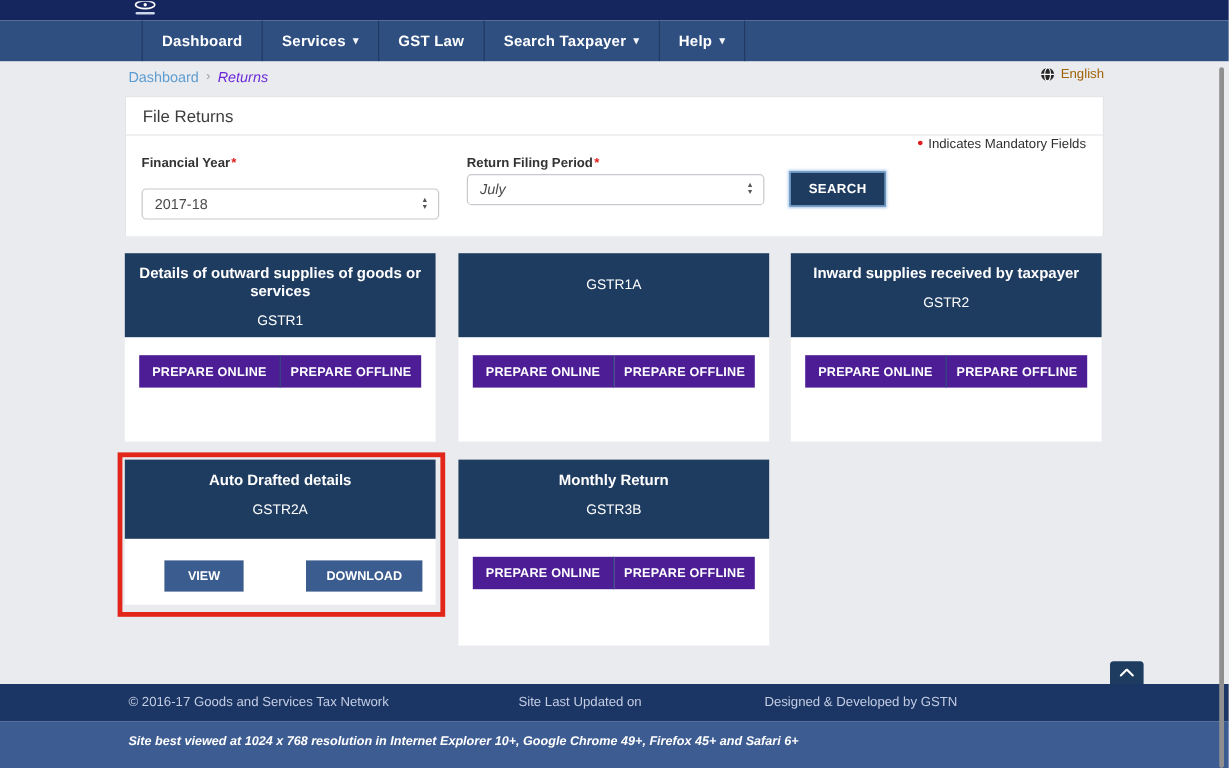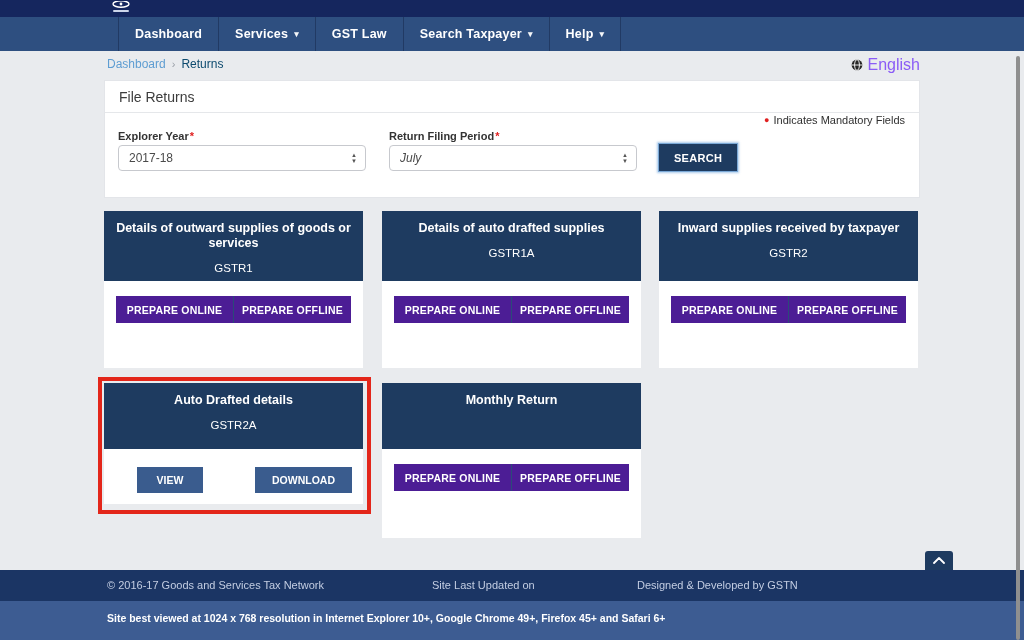--- a/index.html
+++ b/index.html
@@ -13,32 +13,32 @@
   .top-strip { position:absolute; left:0; top:0; width:1024px; height:17px; background:#15265e; }
   .logo { position:absolute; left:106px; top:1px; width:30px; height:15px; }
   .navbar { position:absolute; left:0; top:17px; width:1024px; height:34px; background:#2e4f80; display:flex; align-items:stretch; padding-left:118px; }
   .nav-item { display:flex; align-items:center; padding:0 16px; color:#fff; font-size:12.5px; font-weight:bold; letter-spacing:.2px; border-right:1px solid rgba(18,33,66,.45); cursor:pointer; }
   .nav-item:first-child { border-left:1px solid rgba(18,33,66,.45); }
   .caret { font-size:9px; margin-left:6px; opacity:.95; }
   
   .breadcrumb { position:absolute; left:107px; top:57px; font-size:12px; display:flex; align-items:center; }
   .crumb-link { color:#5e9dd2; cursor:pointer; }
   .crumb-sep { color:#9aa0a8; margin:0 6px; font-size:11px; }
-  .crumb-current { color:#0c4a6e; }
-  .lang { position:absolute; top:56px; right:104px; font-size:16px; color:#8b5cf6; display:flex; align-items:center; gap:5px; cursor:pointer; }
+  .crumb-current { color:#6d28d9;font-style:italic; }
+  .lang { position:absolute; top:56px; right:104px; font-size:11px; color:#a16207; display:flex; align-items:center; gap:5px; cursor:pointer; }
   
   .panel { position:absolute; left:104px; top:80px; width:816px; height:118px; background:#fff; border:1px solid #e3e5e9; }
   .panel-title { padding:8px 14px 7px; font-size:14px; color:#3c3c3c; border-bottom:1px solid #e5e7ea; }
   .mandatory { position:absolute; top:33px; right:14px; font-size:11px; color:#2f2f2f; }
   .red-dot { color:#e02020; font-size:9px; margin-right:4px; position:relative; top:-1px; }
   .field-label { position:absolute; top:49px; font-size:11px; font-weight:bold; color:#333; }
   .ast { color:#e02020; margin-left:1px; }
   .lbl-fy { left:13px; } .lbl-rfp { left:284px; }
   .select { position:absolute; top:64px; height:26px; width:248px; background:#fff; border:1px solid #c7c9ce; border-radius:4px; display:flex; align-items:center; padding:0 8px 0 10px; font-size:12px; color:#4a4a4a; cursor:pointer; }
-  .sel-fy { left:13px; } .sel-rfp { left:284px;font-style:italic; }
+  .sel-fy { left:13px;margin-top:12px; } .sel-rfp { left:284px;font-style:italic; }
   .select .flex { flex:1; }
   .stepper { display:flex; flex-direction:column; align-items:center; line-height:5px; font-size:6px; color:#555; gap:1px; }
   .search-btn { position:absolute; left:553px; top:62px; width:80px; height:29px; background:#1e3b60; color:#fff; font-size:11px; font-weight:bold; letter-spacing:.3px; display:flex; align-items:center; justify-content:center; border:1px solid #7aa8d6; box-shadow:0 0 2px 1px rgba(104,162,220,.55); cursor:pointer; }
   
   .card { position:absolute; width:259px; background:#fff; }
   .card-head { height:70px; background:#1e3b60; color:#fff; text-align:center; padding:10px 12px 0; }
   .card-head.short { height:66px; }
   .card-title { font-size:12.5px; font-weight:bold; line-height:15px; }
   .card-code { font-size:11.5px; margin-top:11px; }
   .btn-group { margin:15px 12px 0; height:27px; display:flex; }
@@ -51,21 +51,21 @@
   .c5 { left:382px; top:383px; height:155px; }
   .btn-row { display:flex; justify-content:space-between; padding:18px 11px 0 33px;align-items:flex-end; }
   .sm-btn { background:#3a5c8e; color:#fff; font-size:10.5px; font-weight:bold; height:26px; display:flex; align-items:center; justify-content:center; cursor:pointer; }
   .sm-view { width:66px; } .sm-download { width:97px; }
   .red-box { position:absolute; left:98px; top:377px; width:273px; height:137px; border:4px solid #e3261a; pointer-events:none; }
   
   .scroll-top { position:absolute; left:925px; top:551px; width:28px; height:19px; background:#1e3b60; border-radius:3px 3px 0 0; display:flex; align-items:center; justify-content:center; cursor:pointer; }
   .footer { position:absolute; left:0; top:570px; width:1024px; height:31px; background:#1b3564; font-size:11px; color:#c3cde2; }
   .footer span { position:absolute; top:9px; }
   .f-copy { left:107px; } .f-updated { left:432px; } .f-designed { left:637px; }
-  .bottom-bar { position:absolute; left:0; top:601px; width:1024px; height:39px; background:#3d5c92; }
+  .bottom-bar { position:absolute; left:0; top:601px; width:1024px; height:39px; background:#3d5c92;font-style:italic; }
   .bb-text { position:absolute; left:107px; top:11px; font-size:10.5px; font-weight:bold; color:#fff; }
   .scrollbar { position:absolute; left:1016px; top:56px; width:4px; height:584px; background:#8f8f8f; border-radius:2px; cursor:pointer; }
 </style>
 </head>
 <body>
 
 <div class="top-strip">
   <svg class="logo" viewBox="0 0 30 15">
     <ellipse cx="15" cy="3" rx="8" ry="3.2" fill="none" stroke="#ffffff" stroke-width="1.4"></ellipse>
     <circle cx="15" cy="3" r="1.4" fill="#ffffff"></circle>
@@ -108,21 +108,21 @@
   </svg>
   <span>English</span>
 </div>
 
 <div class="panel">
   <div class="panel-title">File Returns</div>
   <div class="mandatory">
     <span class="red-dot">●</span><span>Indicates Mandatory Fields</span>
   </div>
   <div class="field-label lbl-fy">
-    <span>Explorer Year</span><span class="ast">*</span>
+    <span>Financial Year</span><span class="ast">*</span>
   </div>
   <div class="field-label lbl-rfp">
     <span>Return Filing Period</span><span class="ast">*</span>
   </div>
   <div class="select sel-fy">
     <span>2017-18</span>
       <span class="flex"></span>
     <span class="stepper">
         <span>▲</span>
         <span>▼</span>
@@ -145,21 +145,20 @@
     <div class="card-code">GSTR1</div>
   </div>
   <div class="btn-group">
     <div class="grp-btn">PREPARE ONLINE</div>
     <div class="grp-btn">PREPARE OFFLINE</div>
   </div>
 </div>
 
 <div class="card c2">
   <div class="card-head">
-    <div class="card-title">Details of auto drafted supplies</div>
     <div class="card-code">GSTR1A</div>
   </div>
   <div class="btn-group">
     <div class="grp-btn">PREPARE ONLINE</div>
     <div class="grp-btn">PREPARE OFFLINE</div>
   </div>
 </div>
 
 <div class="card c3">
   <div class="card-head">
@@ -179,20 +178,21 @@
   </div>
   <div class="btn-row">
     <div class="sm-btn sm-view">VIEW</div>
     <div class="sm-btn sm-download">DOWNLOAD</div>
   </div>
 </div>
 
 <div class="card c5">
   <div class="card-head short">
     <div class="card-title">Monthly Return</div>
+    <div class="card-code">GSTR3B</div>
   </div>
   <div class="btn-group">
     <div class="grp-btn">PREPARE ONLINE</div>
     <div class="grp-btn">PREPARE OFFLINE</div>
   </div>
 </div>
 
 <div class="red-box"></div>
 
 <div class="scroll-top">

